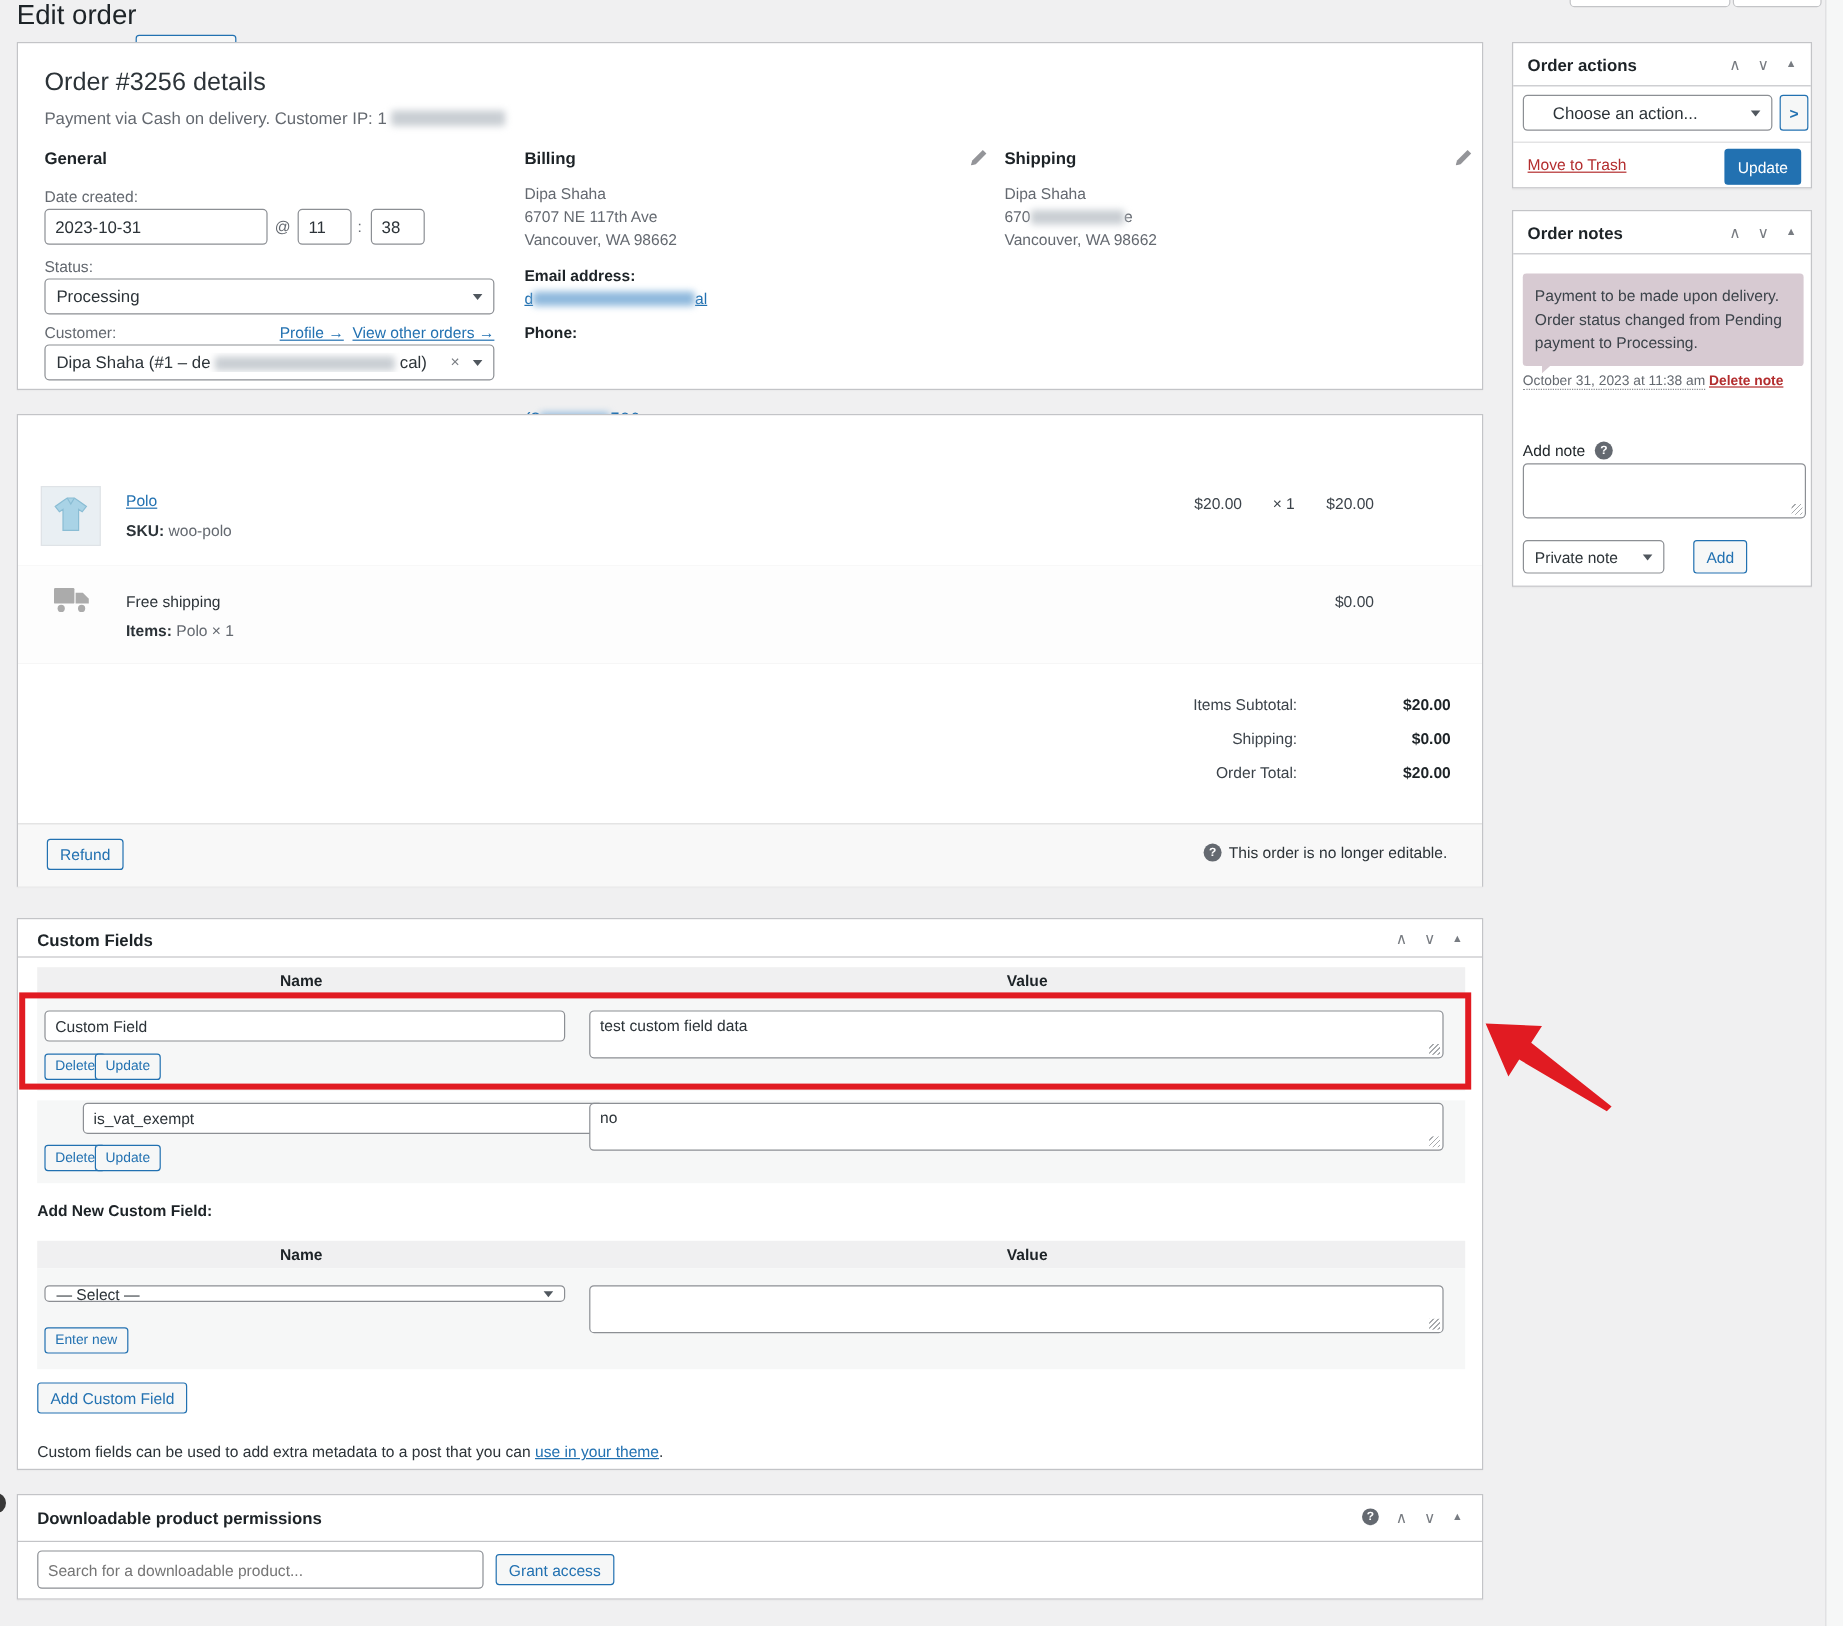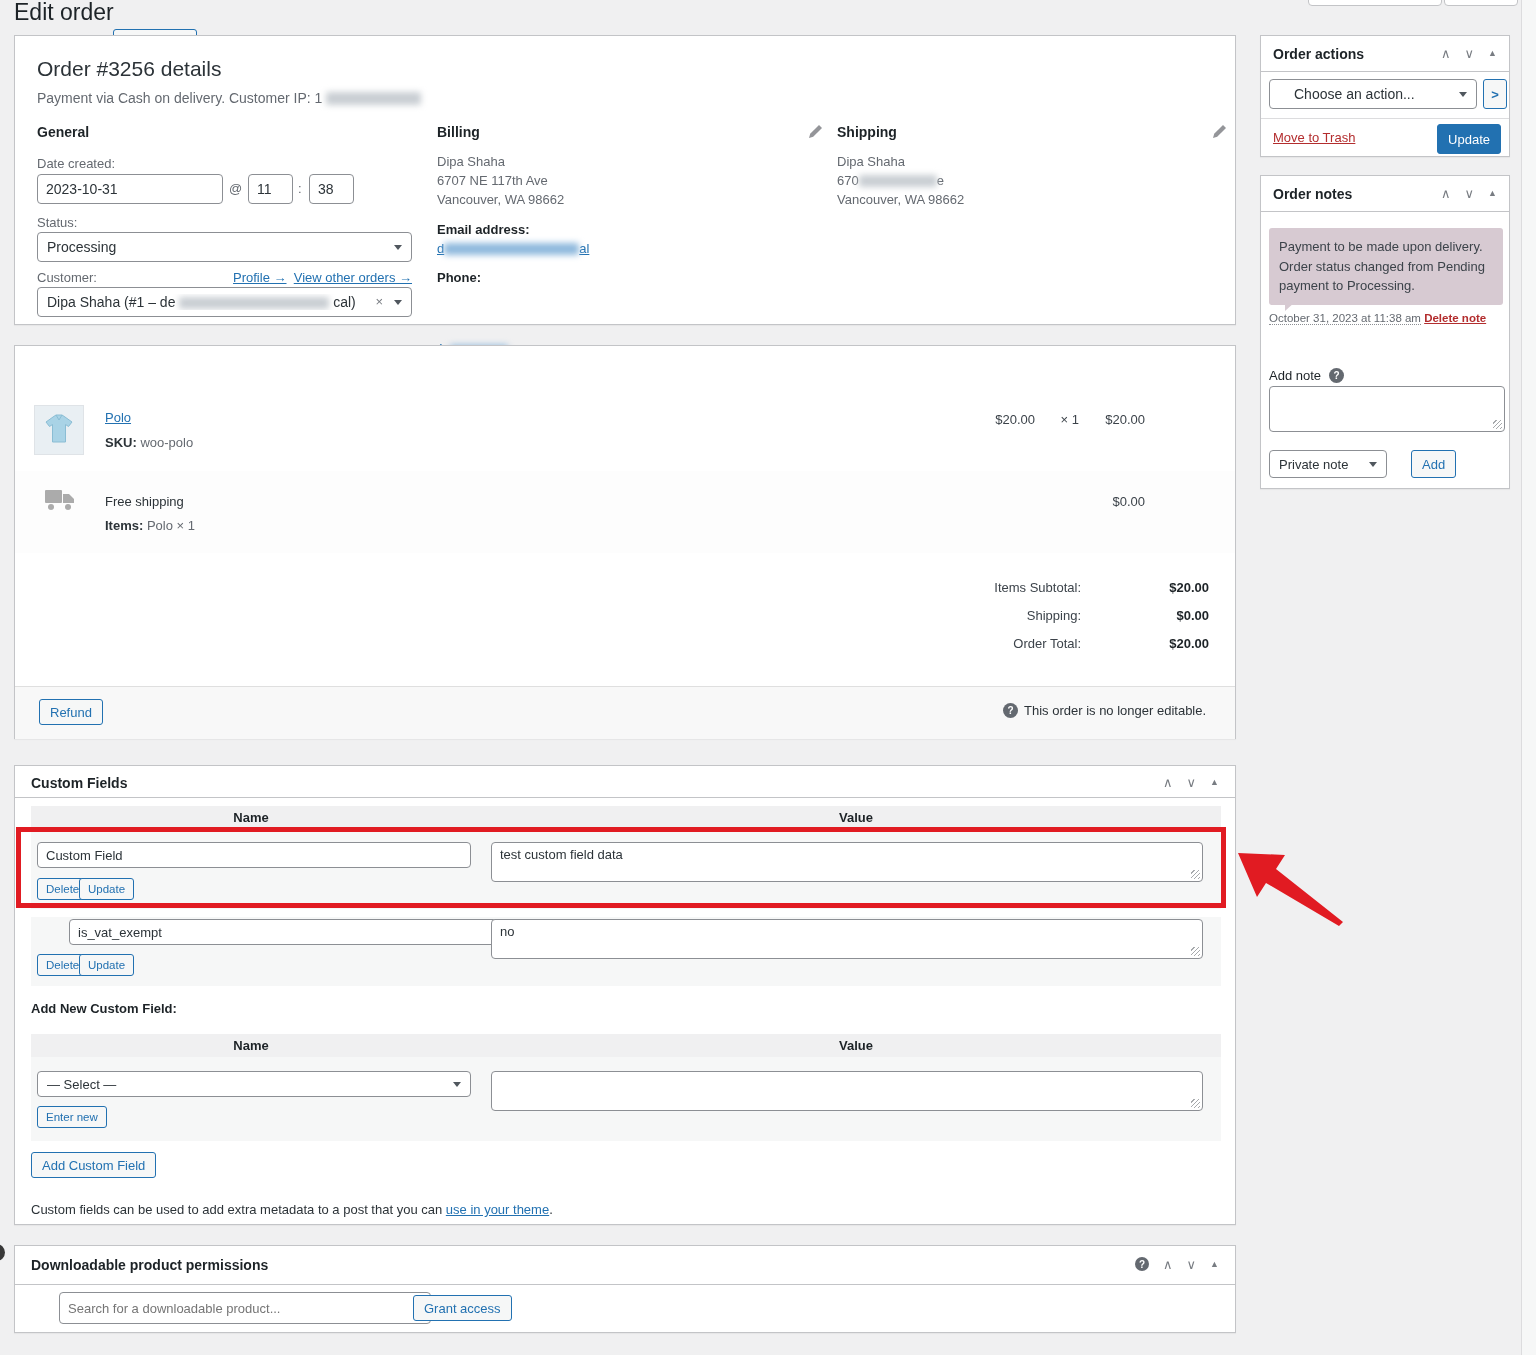--- a/index.html
+++ b/index.html
@@ -199,21 +199,21 @@
       <span class="btn sm" style="left:48px;top:37px;height:22px;">Update</span>
     </div>
 
     <div class="abs hd13" style="left:16px;top:235px;">Add New Custom Field:</div>
 
     <div class="thband" style="left:16px;top:268px;width:1190px;height:23px;">
       <span class="abs hd13" style="left:0;top:4px;width:440px;text-align:center;">Name</span>
       <span class="abs hd13" style="left:470px;top:4px;width:710px;text-align:center;">Value</span>
     </div>
     <div class="band" style="left:16px;top:291px;width:1190px;height:84px;">
-      <div class="sel" style="left:6px;top:14px;width:434px;height:26px;font-size:13px;text-align:center;">
+      <div class="sel" style="left:6px;top:14px;width:434px;height:14px;font-size:13px;text-align:center;">
         <span>— Select —</span>
         <span class="chev"></span>
       </div>
       <textarea class="ta" style="left: 460px; top: 14px; width: 712px; height: 40px;"></textarea>
       <span class="grip" style="left:1160px;top:42px;"></span>
       <span class="btn sm" style="left:6px;top:49px;height:22px;">Enter new</span>
     </div>
 
     <span class="btn" style="left:16px;top:386px;height:26px;">Add Custom Field</span>
 
@@ -225,21 +225,21 @@
 
   <div class="panel" style="left:14px;top:1245px;width:1222px;height:88px;">
     <div class="abs hd14" style="left:16px;top:11px;">Downloadable product permissions</div>
     <div class="ctrls" style="right:16px;top:11px;">
       <span class="helpico" style="width:14px;height:14px;">?</span>
       <span class="ctrl">∧</span>
       <span class="ctrl">∨</span>
       <span class="tog">▲</span>
     </div>
     <div class="abs" style="left:0;top:38px;width:1220px;border-top:1px solid #c3c4c7;"></div>
-    <input class="in" style="left: 16px; top: 46px; width: 372px; height: 32px; font-size: 13px; color: rgb(100, 105, 112); margin-left: 28px;" placeholder="Search for a downloadable product...">
+    <input class="in" style="left: 16px; top: 46px; width: 372px; height: 32px; font-size: 13px; color: rgb(100, 105, 112);" placeholder="Search for a downloadable product...">
     <span class="btn" style="left:398px;top:49px;height:26px;">Grant access</span>
   </div>
 
   <div class="panel" style="left:1260px;top:35px;width:250px;height:122px;">
     <div class="abs hd14" style="left:12px;top:10px;">Order actions</div>
     <div class="ctrls" style="right:12px;top:11px;">
       <span class="ctrl">∧</span>
       <span class="ctrl">∨</span>
       <span class="tog">▲</span>
     </div>

